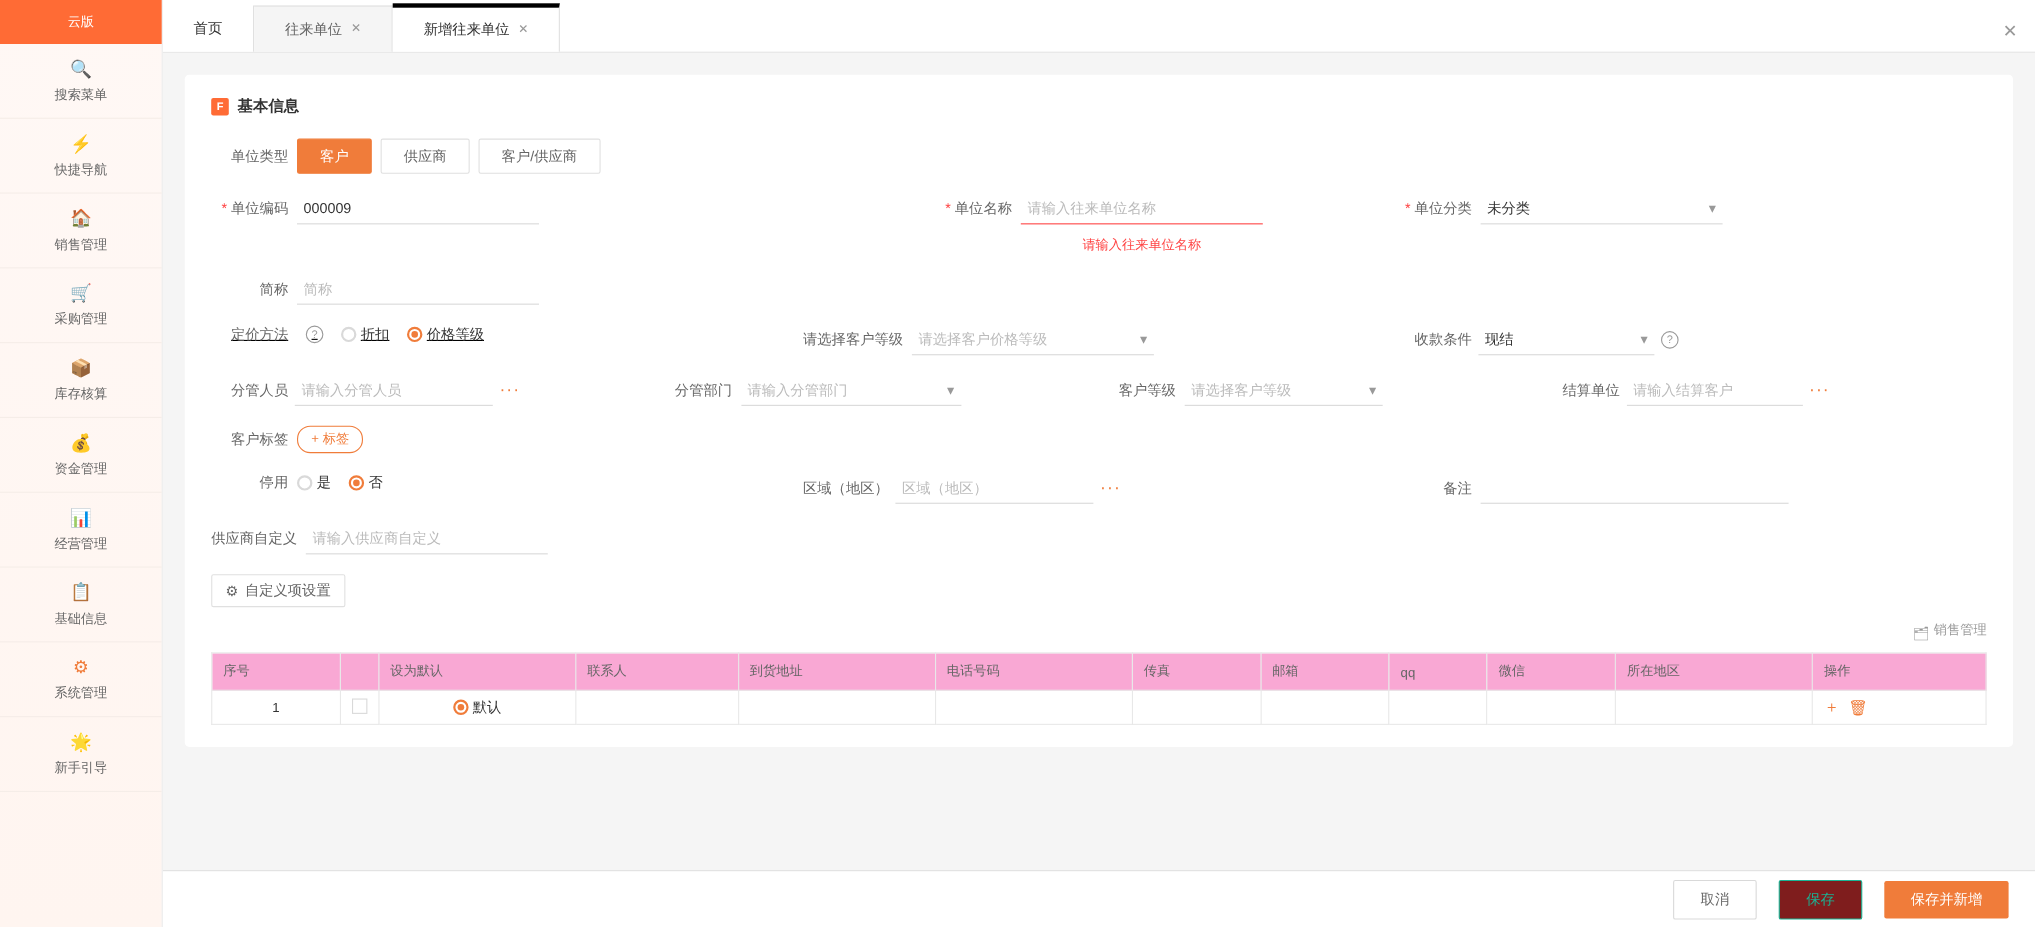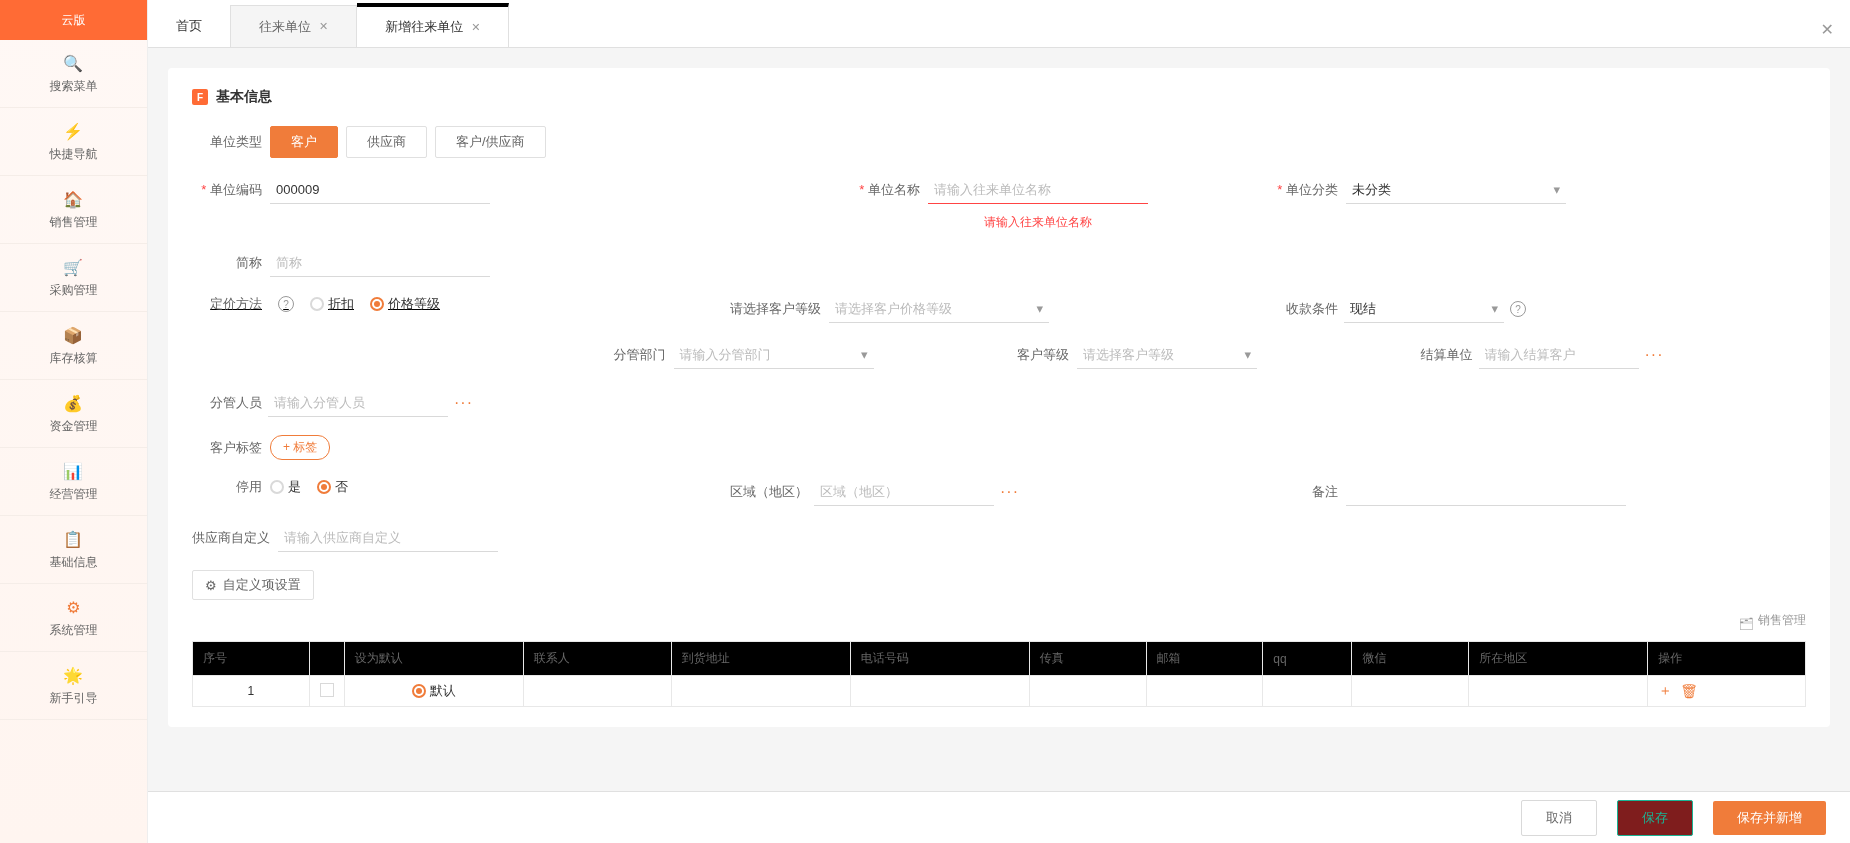--- a/index.html
+++ b/index.html
@@ -318,21 +318,21 @@
       justify-content: flex-end;
       gap: 4px;
     }
 
     .data-table {
       width: 100%;
       border-collapse: collapse;
       font-size: 12px;
     }
     .data-table th {
-      background: #000000;
+      background: #f9a8d4;
       border: 1px solid #e8e8e8;
       padding: 8px 10px;
       color: #666;
       font-weight: normal;
       text-align: left;
     }
     .data-table td {
       border: 1px solid #e8e8e8;
       padding: 6px 10px;
       color: #333;
@@ -534,21 +534,21 @@
           <span class="form-label">收款条件</span>
           <div class="form-select has-value" style="width:160px;">
             <span>现结</span>
             <span class="chevron">▾</span>
           </div>
           <div class="info-icon">?</div>
         </div>
       </div>
 
       <div class="form-row">
-        <div class="form-group" style="flex:1; gap:6px;margin-top:48px;">
+        <div class="form-group" style="flex:1; gap:6px;">
           <span class="form-label">分管人员</span>
           <input class="form-input" type="text" style="width: 180px;" placeholder="请输入分管人员">
           <span class="more-btn">···</span>
         </div>
         <div class="form-group" style="flex:1">
           <span class="form-label">分管部门</span>
           <div class="form-select" style="width:200px;">
             <span>请输入分管部门</span>
             <span class="chevron">▾</span>
           </div>

